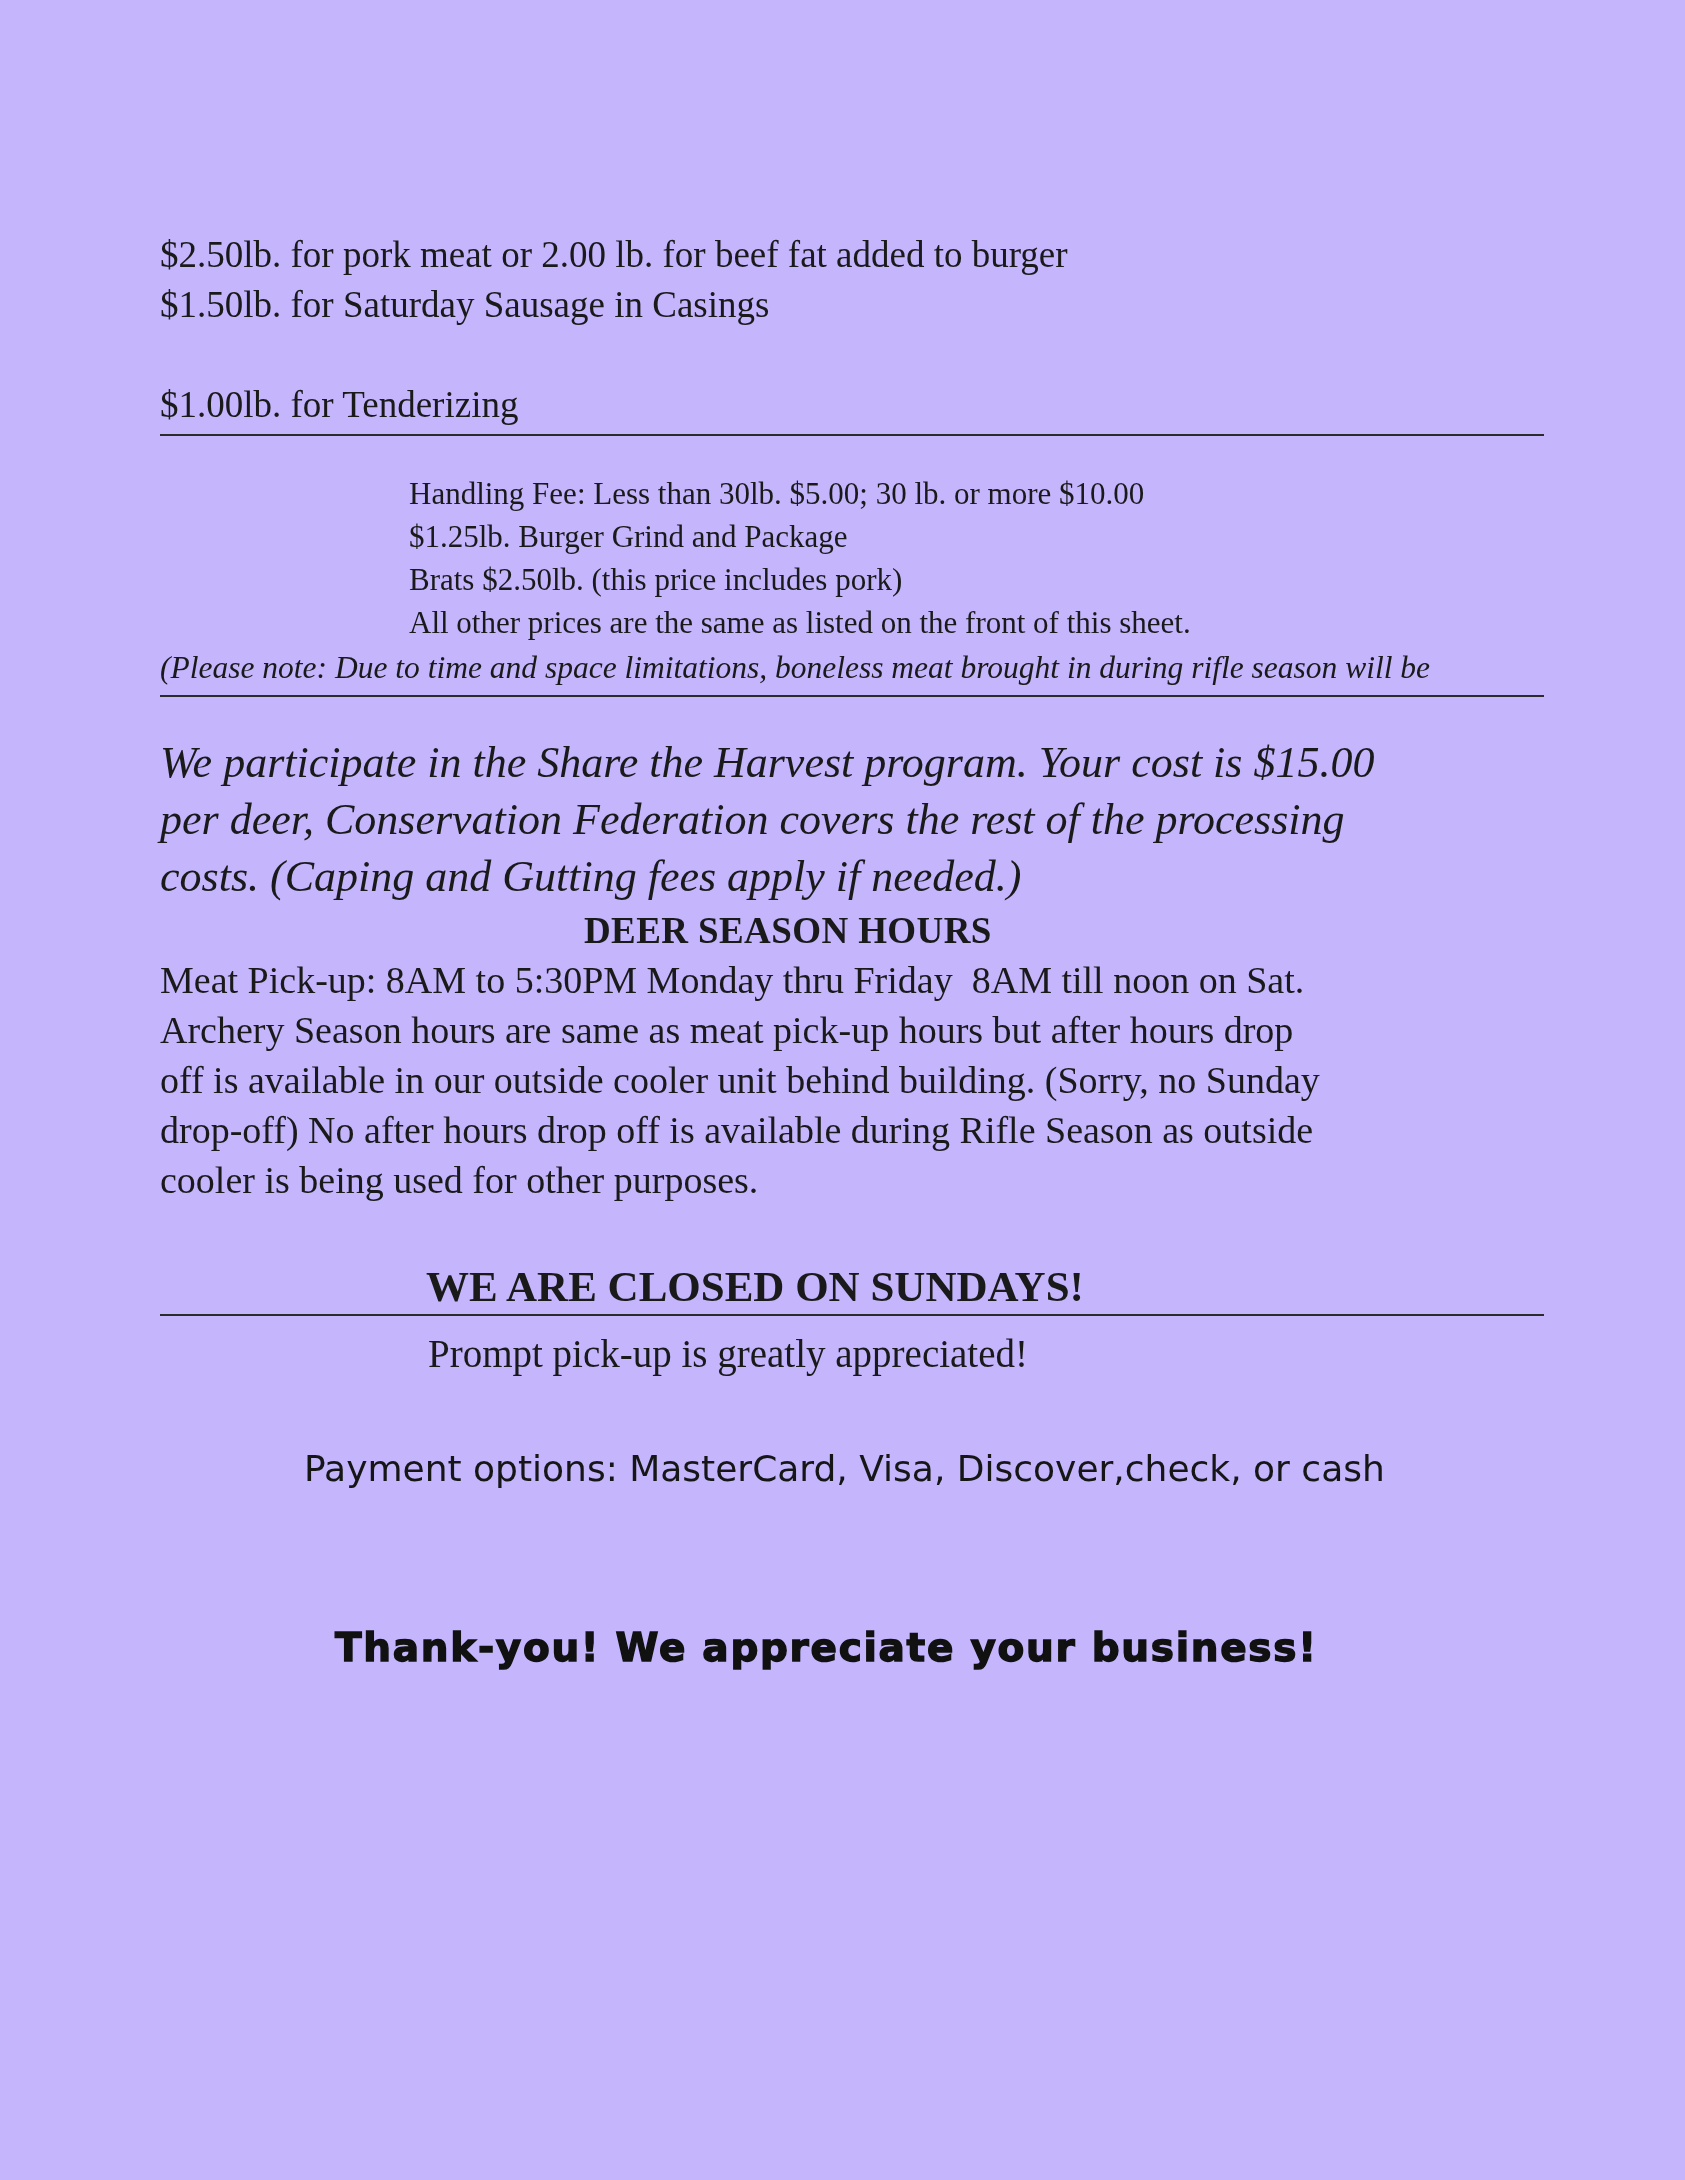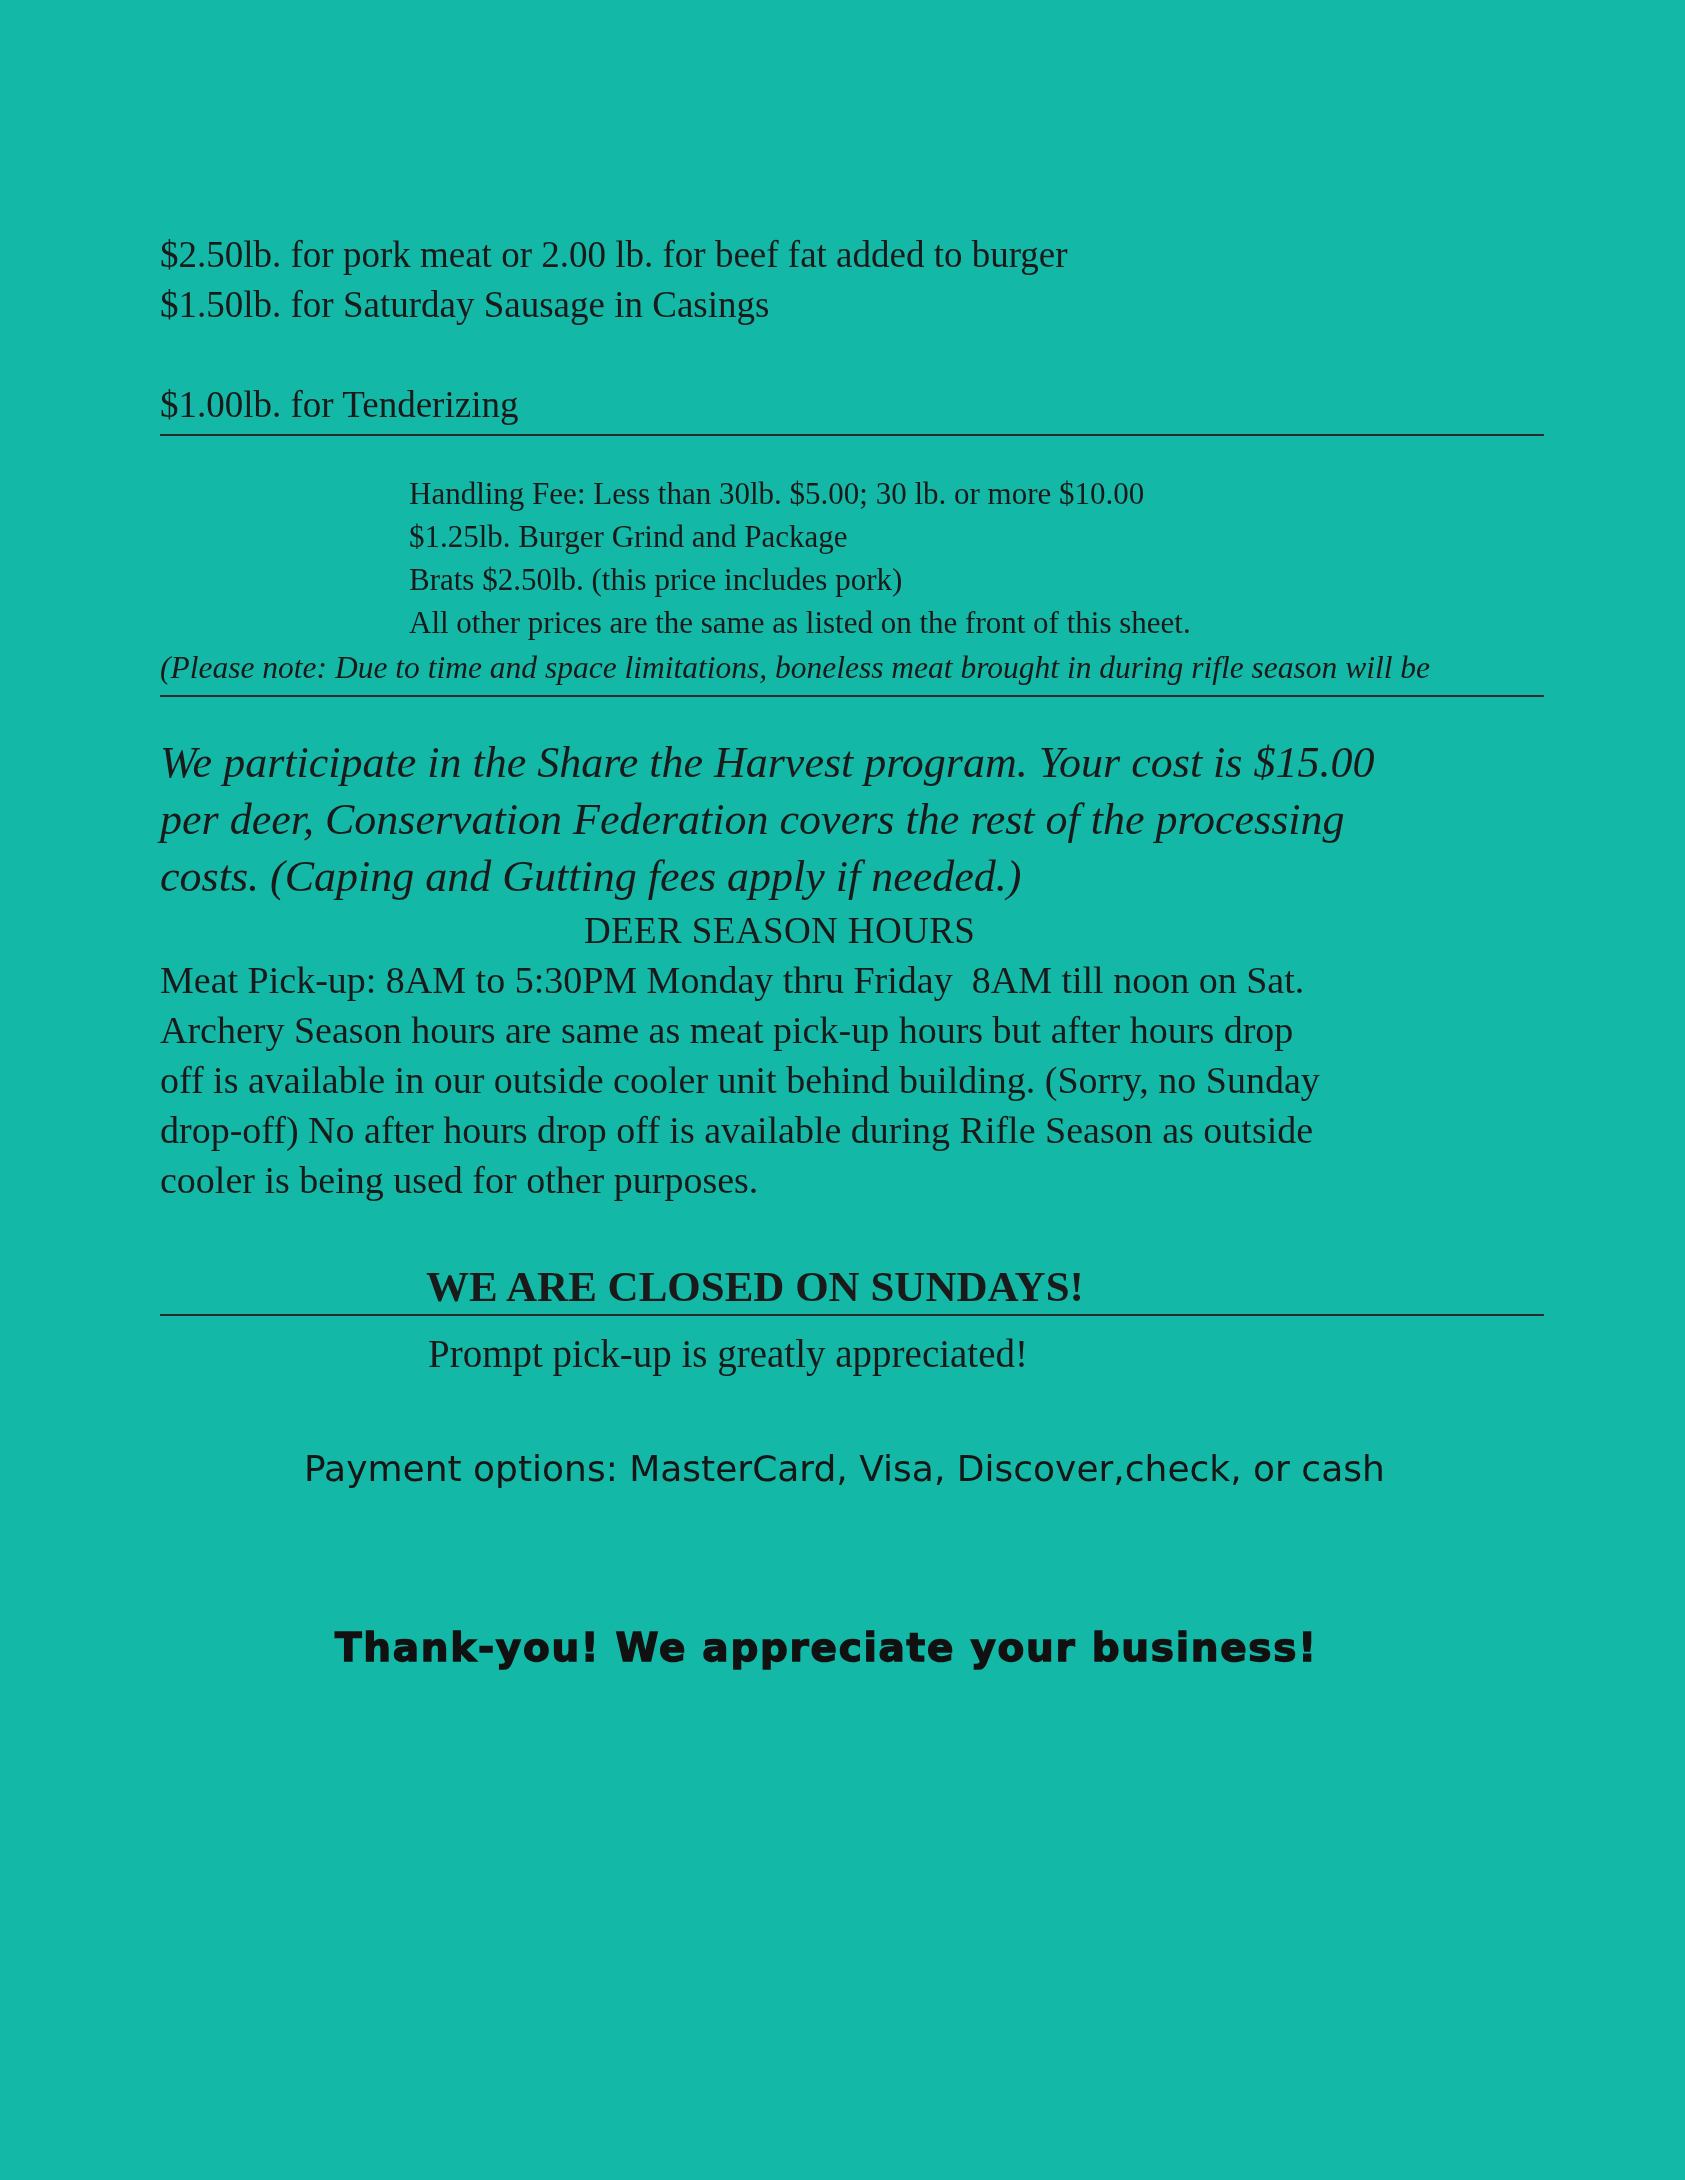--- a/index.html
+++ b/index.html
@@ -4,21 +4,21 @@
 <style>
   html, body {
     margin: 0;
     padding: 0;
     background: #ffffff;
   }
   .page {
     position: relative;
     width: 1686px;
     height: 2181px;
-    background: #14b8a6;
+    background: #c4b5fd;
     box-sizing: border-box;
     padding: 0 142px 16px 160px;
     color: #1a1a1a;
     font-family: "Liberation Serif", "DejaVu Serif", serif;
     overflow: hidden;
   }
   .line { white-space: pre; }
 
   .top-block {
     padding-top: 230px;
@@ -62,21 +62,21 @@
     margin-top: 37px;
     font-size: 44px;
     font-style: italic;
     line-height: 57px;
   }
 
   .deer-heading {
     margin-top: 1.7px;
     margin-left: 424px;
     font-size: 37px;
-    font-weight: 400;
+    font-weight: 700;
     line-height: 49px;
     letter-spacing: 0.4px;
   }
   .hours-block {
     font-size: 38px;
     line-height: 50px;
   }
 
   .closed-heading {
     margin-top: 55px;

